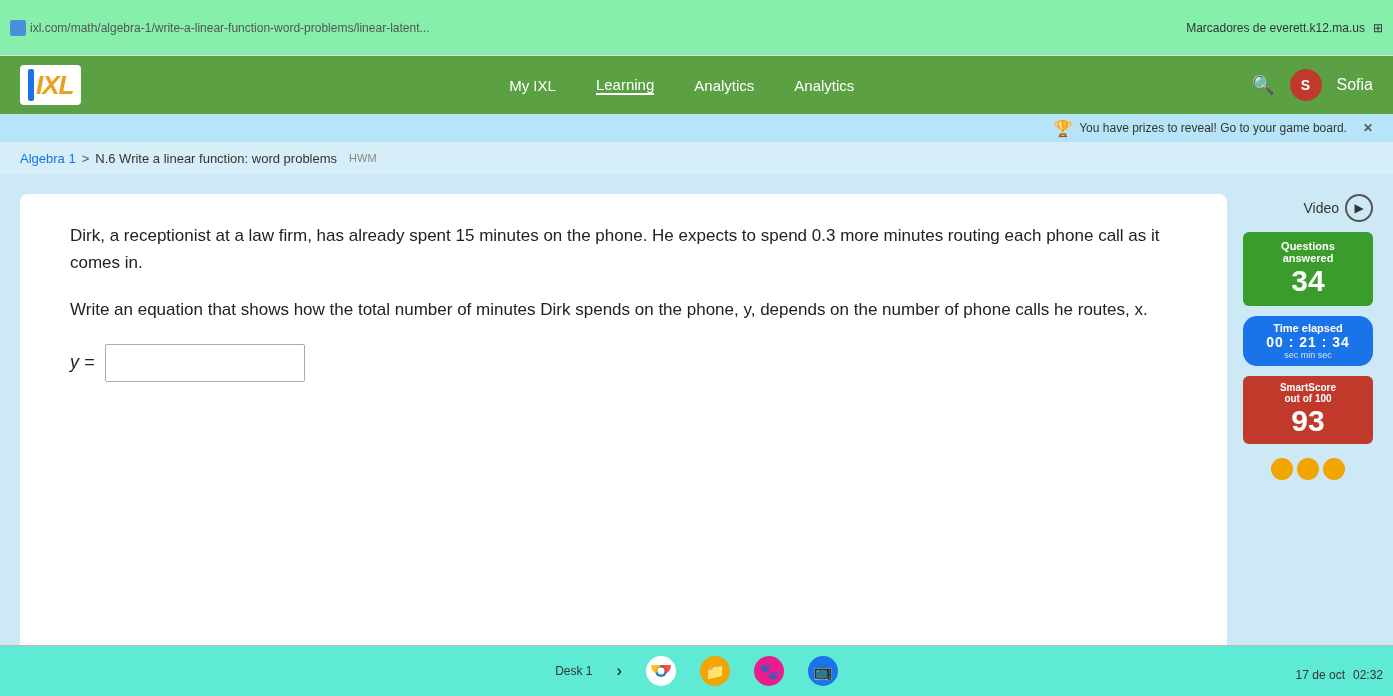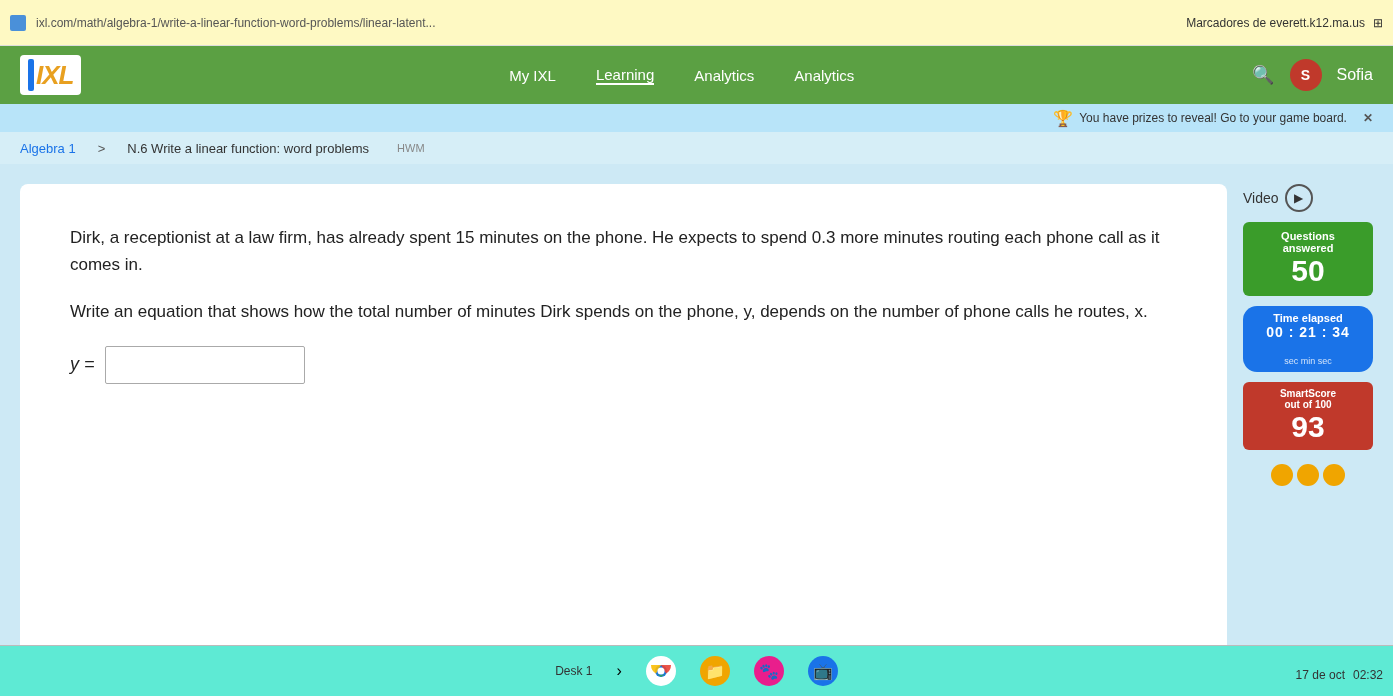--- a/index.html
+++ b/index.html
@@ -7,26 +7,26 @@
       font-family: Arial, sans-serif;
       background: #2a2a2a;
       width: 1393px;
       height: 696px;
       overflow: hidden;
       position: relative;
     }
 
     
     .browser-bar {
-      background: #fef9c3;
-      height: 46px;
+      background: #86efac;
+      height: 56px;
       display: flex;
       align-items: center;
       padding: 0 10px;
-      gap: 10px;
+      gap: 4px;
       border-bottom: 1px solid #ddd;
     }
     .browser-favicon {
       width: 16px;
       height: 16px;
       background: #4a90d9;
       border-radius: 2px;
     }
     .browser-url {
       font-size: 12px;
@@ -149,21 +149,21 @@
 
     
     .breadcrumb-bar {
       background: #d6eef7;
       height: 32px;
       display: flex;
       align-items: center;
       padding: 0 20px;
       font-size: 13px;
       color: #1a73e8;
-      gap: 22px;
+      gap: 6px;
     }
     .breadcrumb-sep {
       color: #555;
     }
     .breadcrumb-current {
       color: #333;
       font-weight: 500;
     }
     .breadcrumb-code {
       color: #888;
@@ -178,21 +178,21 @@
       display: flex;
       padding: 20px;
       gap: 16px;
     }
 
     
     .question-card {
       background: #fff;
       border-radius: 8px;
       flex: 1;
-      padding: 40px 50px;
+      padding: 28px 50px;
       position: relative;
       min-height: 380px;
     }
     .question-text {
       font-size: 17px;
       color: #222;
       line-height: 1.6;
       margin-bottom: 20px;
     }
     .answer-row {
@@ -233,20 +233,21 @@
       flex-direction: column;
       gap: 10px;
     }
     .video-btn {
       display: flex;
       align-items: center;
       gap: 6px;
       font-size: 14px;
       color: #333;
       cursor: pointer;
+      justify-content: flex-end;
     }
     .video-play {
       width: 28px;
       height: 28px;
       border-radius: 50%;
       border: 2px solid #555;
       display: flex;
       align-items: center;
       justify-content: center;
       font-size: 12px;
@@ -279,21 +280,20 @@
       font-weight: bold;
     }
     .te-time {
       font-size: 14px;
       font-weight: bold;
       letter-spacing: 1px;
     }
     .te-sub {
       font-size: 9px;
       opacity: 0.8;
-      margin-top: 16px;
     }
     .smartscore-box {
       background: #c0392b;
       border-radius: 6px;
       padding: 6px 10px;
       text-align: center;
       color: #fff;
     }
     .ss-label {
       font-size: 10px;
@@ -425,21 +425,21 @@
       <div class="video-btn">
         <span>Video</span>
         <div class="video-play">
           <span>▶</span>
         </div>
       </div>
 
       <div class="questions-answered-box">
         <div class="qa-label">Questions</div>
         <div class="qa-label">answered</div>
-        <div class="qa-number">50</div>
+        <div class="qa-number">34</div>
       </div>
 
       <div class="time-elapsed-box">
         <div class="te-label">Time elapsed</div>
         <div class="te-time">00 : 21 : 34</div>
         <div class="te-sub">sec  min  sec</div>
       </div>
 
       <div class="smartscore-box">
         <div class="ss-label">SmartScore</div>

